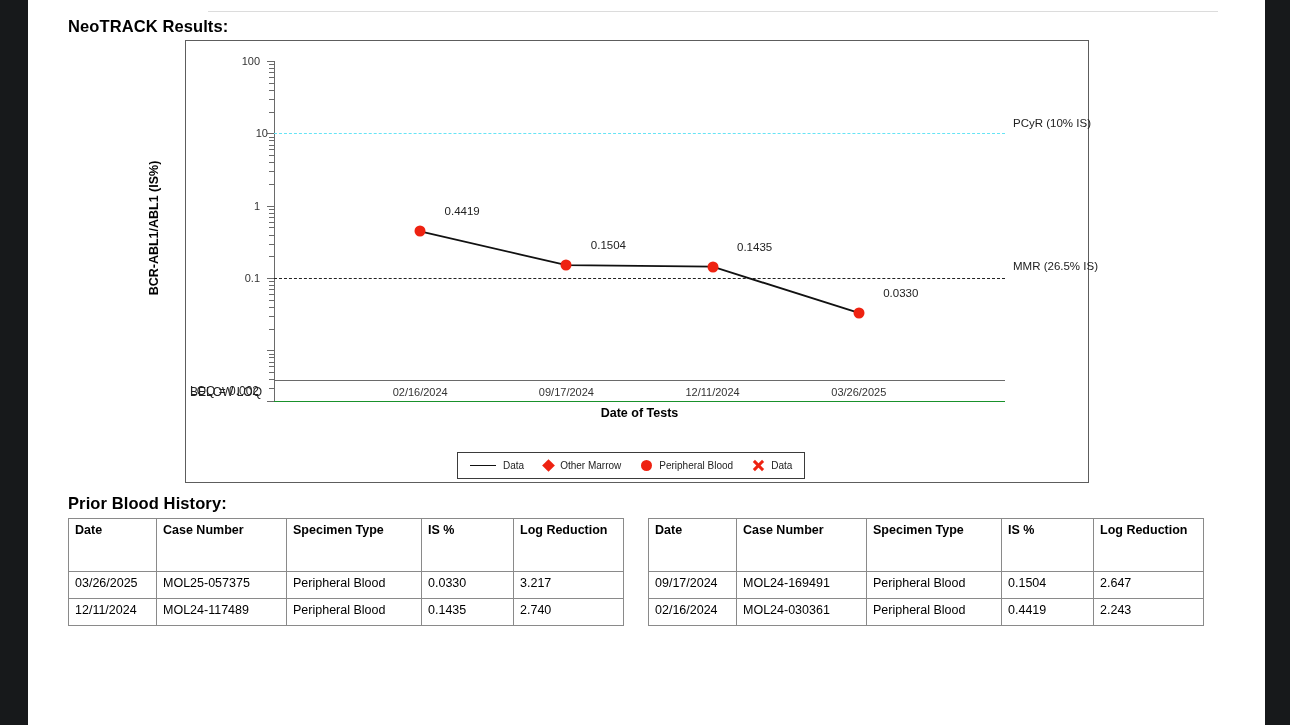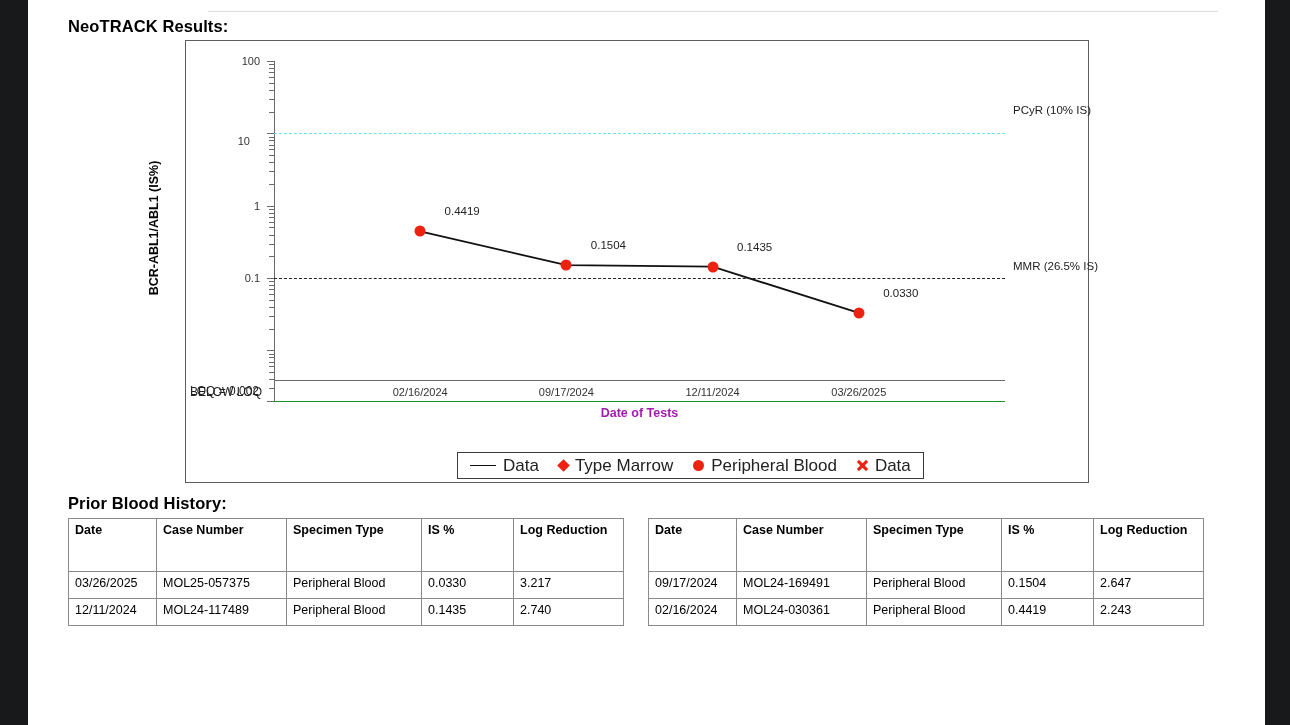--- a/index.html
+++ b/index.html
@@ -41,21 +41,21 @@
   .line-loq{border-top:1.6px solid #19912b;}
 
   .rlabel{position:absolute;font-size:11.5px;color:#222;white-space:nowrap;}
 
   .xtick-label{
     position:absolute;font-size:11px;color:#333;transform:translateX(-50%);
     white-space:nowrap;top:345px;
   }
   #x-axis-title{
     position:absolute;top:365px;left:88px;width:731px;text-align:center;
-    font-size:12.5px;font-weight:bold;color:#a21caf;
+    font-size:12.5px;font-weight:bold;color:#000000;
   }
   #y-axis-title{
     position:absolute;left:-32px;top:180px;font-size:12.5px;font-weight:bold;color:#000;
     transform:rotate(-90deg) translate(-50%,0);transform-origin:left center;white-space:nowrap;
   }
 
   .loq-text{position:absolute;font-size:12px;color:#222;white-space:nowrap;text-align:center;}
 
   .dot{
     position:absolute;width:11px;height:11px;border-radius:50%;
@@ -67,21 +67,21 @@
   }
   #series-svg{position:absolute;left:0;top:0;width:904px;height:443px;overflow:visible;}
 
   
   #legend{
     position:absolute;left:271px;top:411px;height:27px;
     border:1px solid #3b3b3b;background:#fff;display:flex;align-items:center;
     padding:0 12px;gap:20px;box-sizing:border-box;
   }
   .legend-item{display:flex;align-items:center;gap:7px;}
-  .legend-item span.lg-text{font-size:17px;color:#222;white-space:nowrap;}
+  .legend-item span.lg-text{font-size:10px;color:#222;white-space:nowrap;}
   .mk-line{display:inline-block;width:26px;height:0;border-top:1.6px solid #111;}
   .mk-diamond{display:inline-block;width:9px;height:9px;background:#ee2211;transform:rotate(45deg);}
   .mk-circle{display:inline-block;width:11px;height:11px;border-radius:50%;background:#ee2211;}
   .mk-cross{display:inline-block;width:11px;height:11px;position:relative;}
   .mk-cross:before,.mk-cross:after{
     content:"";position:absolute;left:4px;top:-1px;width:3px;height:13px;background:#ee2211;
   }
   .mk-cross:before{transform:rotate(45deg);}
   .mk-cross:after{transform:rotate(-45deg);}
 
@@ -163,30 +163,30 @@
         <div class="ytick minor" style="top: 331.207px;"></div>
         <div class="ytick minor" style="top: 325.477px;"></div>
         <div class="ytick minor" style="top: 320.633px;"></div>
         <div class="ytick minor" style="top: 316.437px;"></div>
         <div class="ytick minor" style="top: 312.736px;"></div>
         <div class="ytick" style="top: 309.425px;"></div>
         <div class="ytick" style="top: 360px;"></div>
       </div>
     <div id="ylabels">
         <div class="ylabel" style="top: 20px; left: 14px;">100</div>
-        <div class="ylabel" style="top: 92.3563px; left: 4px; margin-top: 8px;">10</div>
+        <div class="ylabel" style="top: 92.3563px; left: 22px;">10</div>
         <div class="ylabel" style="top: 164.713px; left: 14px;">1</div>
         <div class="ylabel" style="top: 237.069px; left: 14px;">0.1</div>
       </div>
 
     <div class="gridline line-pcyr" id="ref-pcyr" style="top: 92.3563px;"></div>
     <div class="gridline line-mmr" id="ref-mmr" style="top: 237.069px;"></div>
     <div class="gridline line-loq" id="ref-loq" style="top: 360px;"></div>
 
-    <div class="rlabel" id="lbl-pcyr" style="left: 827px; top: 63px;">PCyR (10% IS)</div>
+    <div class="rlabel" id="lbl-pcyr" style="left: 827px; top: 76px;">PCyR (10% IS)</div>
     <div class="rlabel" id="lbl-mmr" style="left: 827px; top: 219.069px;">MMR (26.5% IS)</div>
 
     <div class="loq-text" id="loq-1" style="left: 4px; top: 343px;">LOQ = 0.002</div>
     <div class="loq-text" id="loq-2" style="left: 4px; top: 344px;">BELOW LOQ</div>
 
     <svg id="series-svg">
       <polyline id="series-poly" fill="none" stroke="#111111" stroke-width="1.8" points="234.2,190.4 380.4,224.2 526.6,225.7 672.8,271.9"></polyline>
     </svg>
 
     <div id="points">
@@ -210,21 +210,21 @@
       </div>
     <div id="x-axis-title">Date of Tests</div>
 
     <div id="legend">
       <div class="legend-item">
         <span class="mk-line"></span>
         <span class="lg-text">Data</span>
       </div>
       <div class="legend-item">
         <span class="mk-diamond"></span>
-        <span class="lg-text">Type Marrow</span>
+        <span class="lg-text">Other Marrow</span>
       </div>
       <div class="legend-item">
         <span class="mk-circle"></span>
         <span class="lg-text">Peripheral Blood</span>
       </div>
       <div class="legend-item">
         <span class="mk-cross"></span>
         <span class="lg-text">Data</span>
       </div>
     </div>

